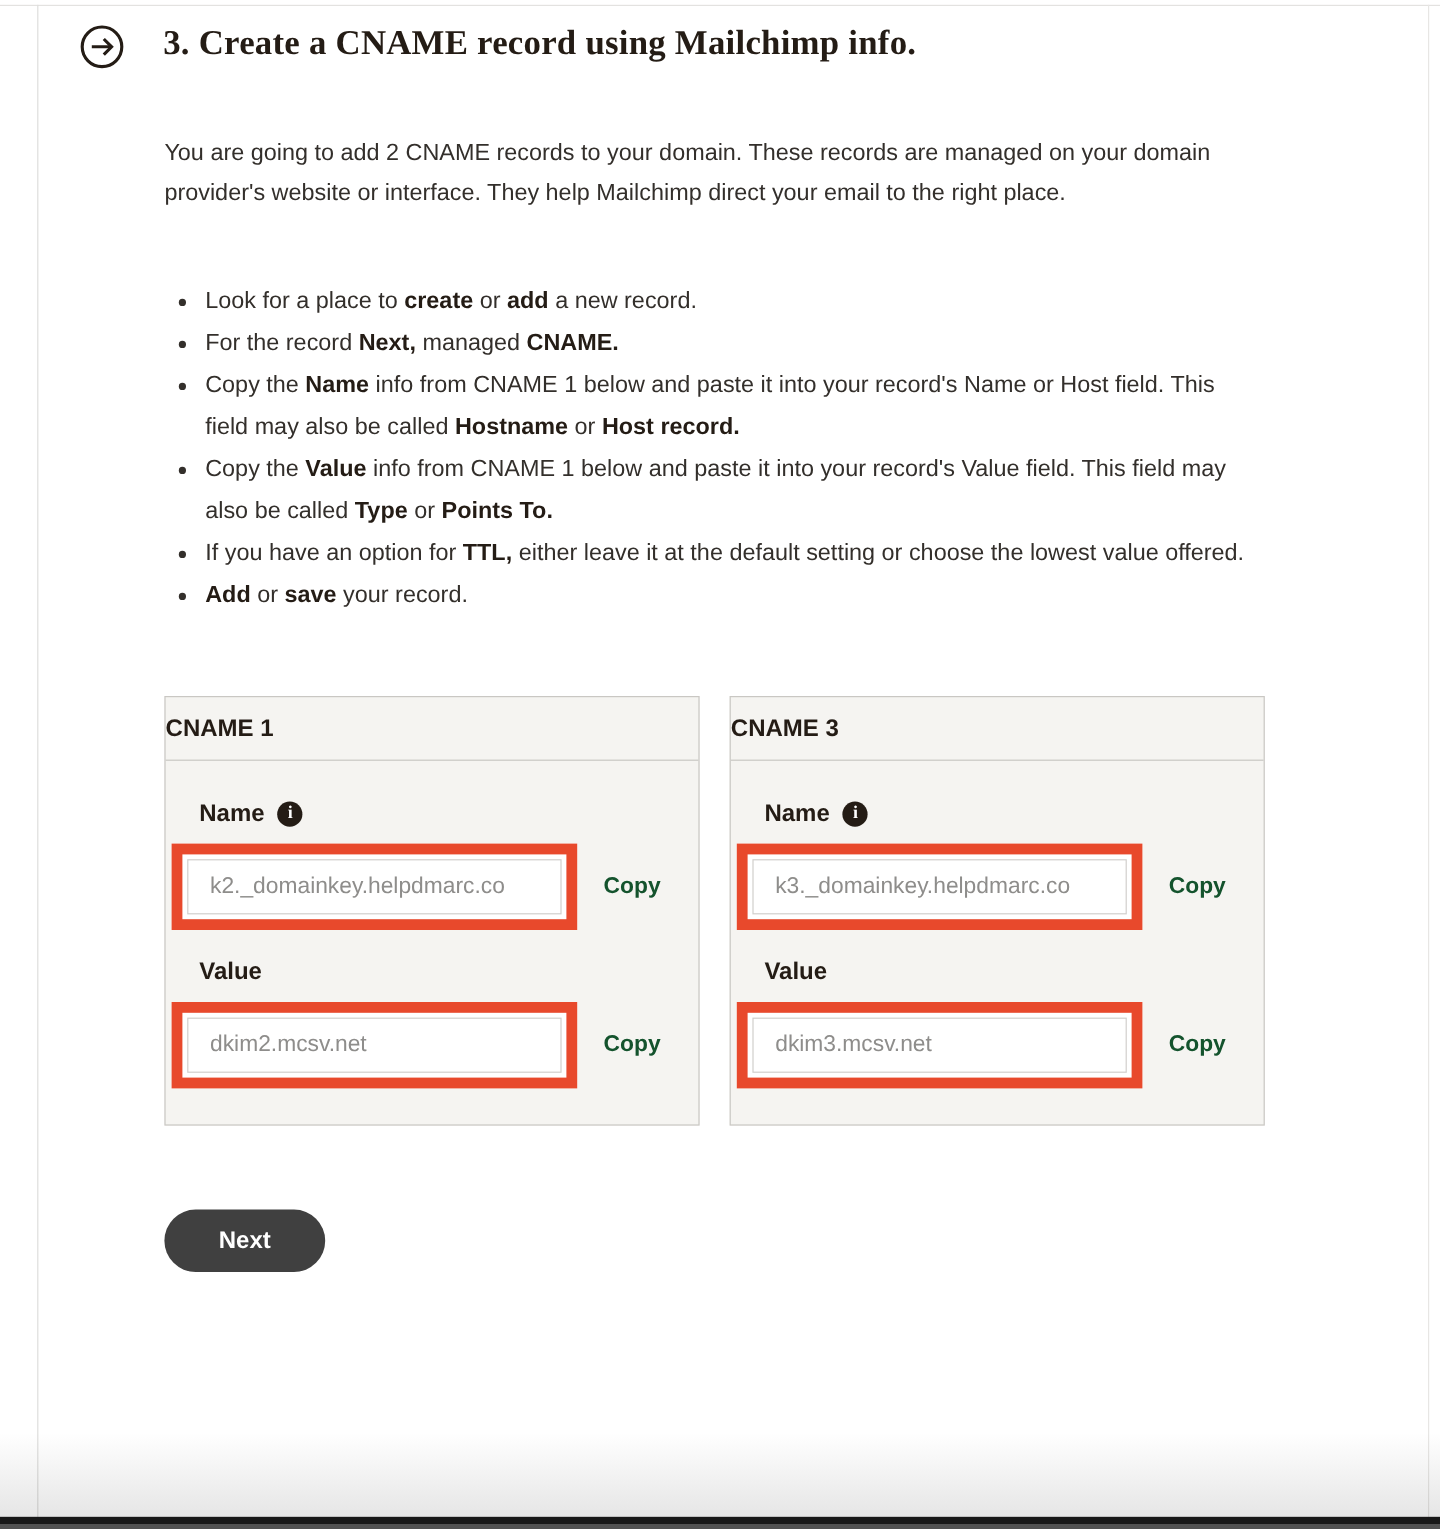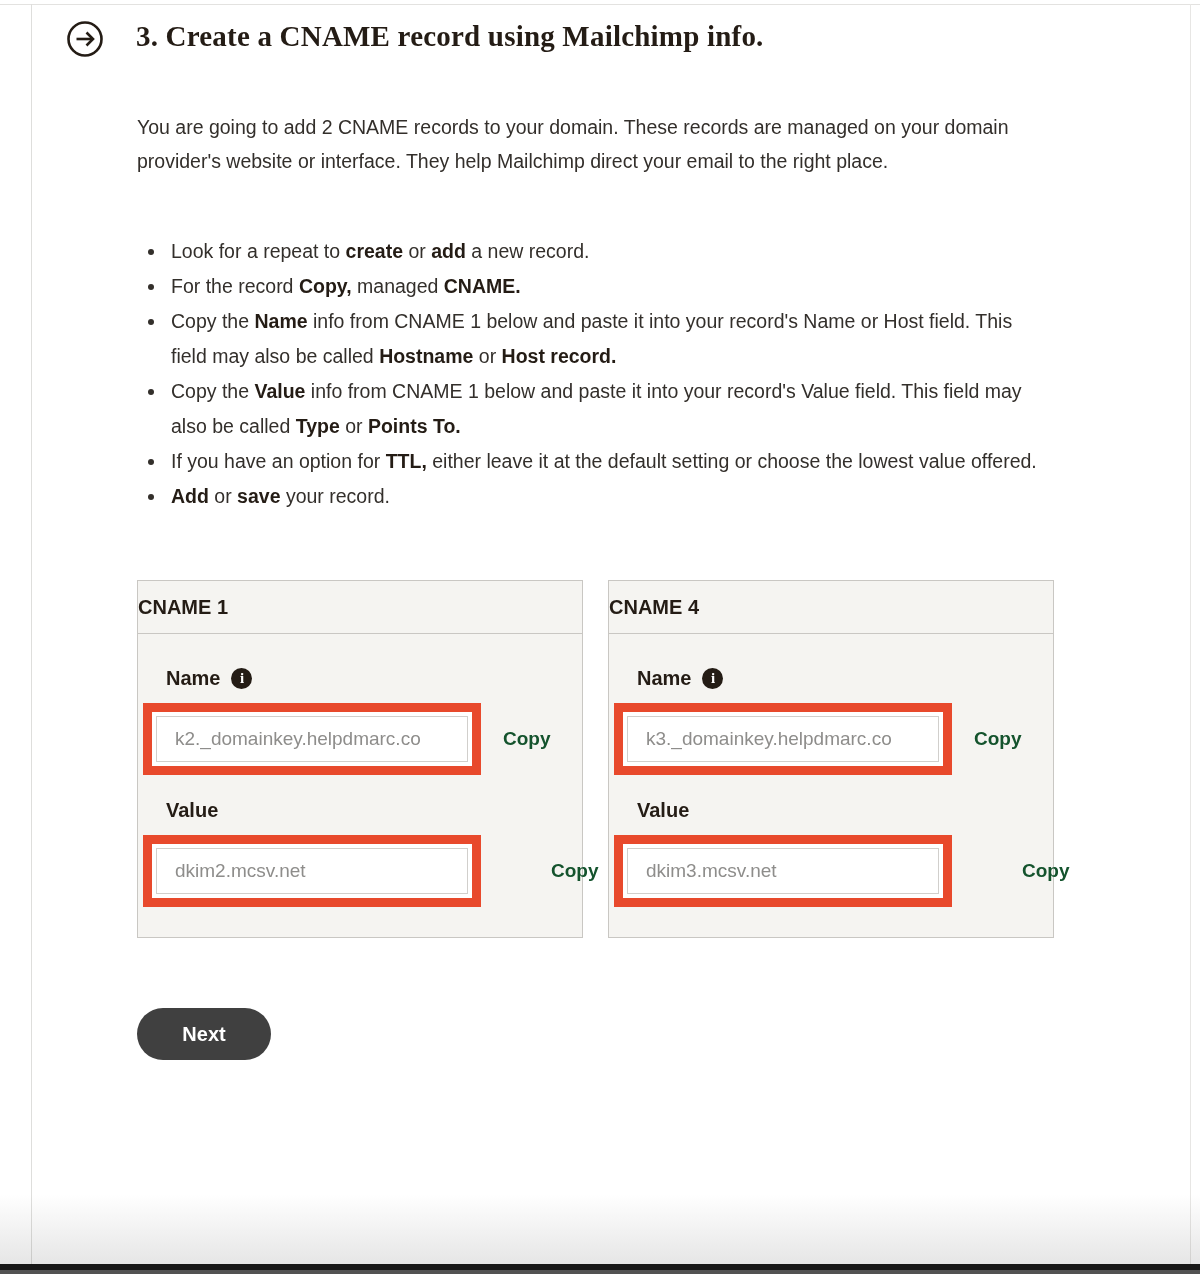--- a/index.html
+++ b/index.html
@@ -57,21 +57,21 @@
     font-size: 20px; font-weight: 700; color: #241c15;
   }
   .info-icon {
     width: 21px; height: 21px; border-radius: 50%;
     background: #241c15; color: #ffffff;
     display: inline-flex; align-items: center; justify-content: center;
     font-family: "Liberation Serif", serif; font-size: 15px; font-weight: 700;
     cursor: pointer;
   }
   .field-row { display: flex; align-items: center; margin: 13px 0 24px 5px; }
-  .field-row:last-child { margin-bottom: 0; gap: 48px; }
+  .field-row:last-child { margin-bottom: 0; }
   .annot { border: 9px solid #e8492c; background: #ffffff; padding: 4px; }
   .annot input {
     display: block; width: 312px; height: 46px;
     border: 1px solid #d1cfcc; background: #ffffff;
     padding: 0 3px 0 18px;
     font-family: "Liberation Sans", sans-serif;
     font-size: 19px; color: #8e8d8b;
   }
   .copy-link {
     margin-left: 22px; color: #14532d; font-weight: 700; font-size: 19px;
@@ -110,22 +110,22 @@
       <circle cx="19" cy="19" r="16.5" fill="none" stroke="#241c15" stroke-width="2.6"></circle>
       <line x1="10.5" y1="19" x2="26" y2="19" stroke="#241c15" stroke-width="2.6"></line>
       <polyline points="20.5,12.5 27,19 20.5,25.5" fill="none" stroke="#241c15" stroke-width="2.6" stroke-linejoin="miter"></polyline>
     </svg>
     <h1 class="page-title">3. Create a CNAME record using Mailchimp info.</h1>
   </div>
 
   <p class="intro">You are going to add 2 CNAME records to your domain. These records are managed on your domain provider's website or interface. They help Mailchimp direct your email to the right place.</p>
 
   <ul class="instructions">
-      <li><span>Look for a repeat to </span><b>create</b><span> or </span><b>add</b><span> a new record.</span></li>
-      <li><span>For the record </span><b>Copy,</b><span> managed </span><b>CNAME.</b></li>
+      <li><span>Look for a place to </span><b>create</b><span> or </span><b>add</b><span> a new record.</span></li>
+      <li><span>For the record </span><b>Next,</b><span> managed </span><b>CNAME.</b></li>
       <li><span>Copy the </span><b>Name</b><span> info from CNAME 1 below and paste it into your record's Name or Host field. This field may also be called </span><b>Hostname</b><span> or </span><b>Host record.</b></li>
       <li><span>Copy the </span><b>Value</b><span> info from CNAME 1 below and paste it into your record's Value field. This field may also be called </span><b>Type</b><span> or </span><b>Points To.</b></li>
       <li><span>If you have an option for </span><b>TTL,</b><span> either leave it at the default setting or choose the lowest value offered.</span></li>
       <li><b>Add</b><span> or </span><b>save</b><span> your record.</span></li>
     </ul>
 
 
   <div class="cards">
       <div class="card">
         <div class="card-header">CNAME 1</div>
@@ -145,21 +145,21 @@
           </div>
           <div class="field-row">
             <div class="annot">
               <input type="text" readonly="" value="dkim2.mcsv.net" style="">
             </div>
             <a class="copy-link">Copy</a>
           </div>
         </div>
       </div>
       <div class="card">
-        <div class="card-header">CNAME 4</div>
+        <div class="card-header">CNAME 3</div>
         <div class="card-body">
           <div class="field-label">
             <span>Name</span>
             <span class="info-icon">i</span>
           </div>
           <div class="field-row">
             <div class="annot">
               <input type="text" readonly="" value="k3._domainkey.helpdmarc.co" style="">
             </div>
             <a class="copy-link">Copy</a>

